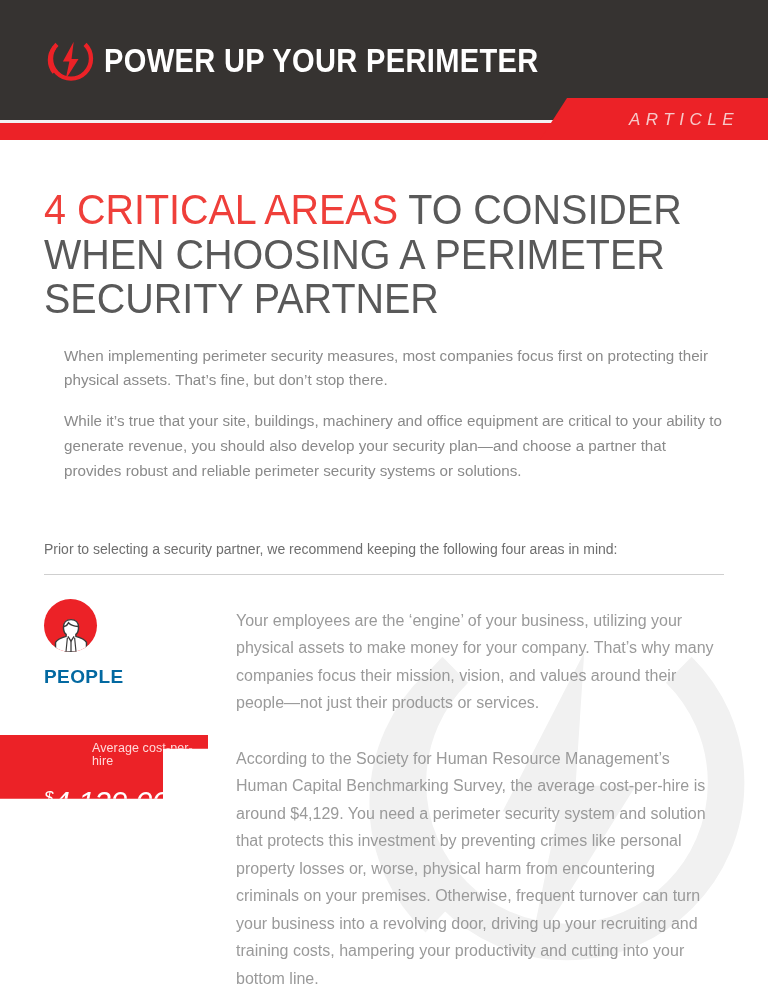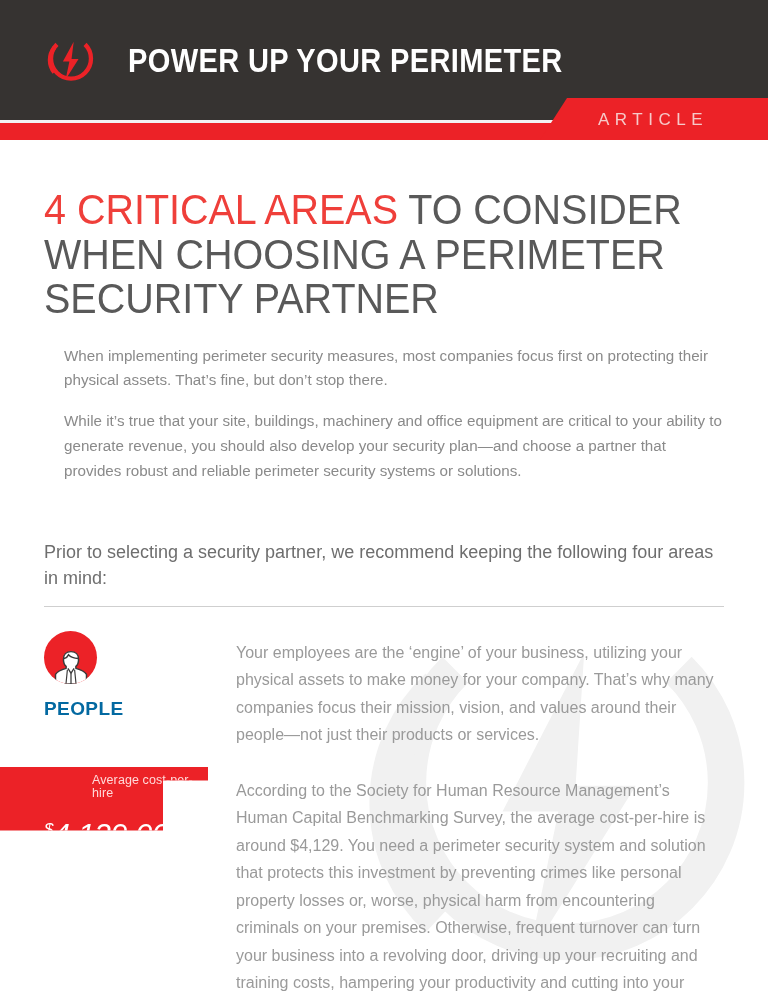--- a/index.html
+++ b/index.html
@@ -40,21 +40,21 @@
     background: #363331;
     z-index: 3;
     overflow: hidden;
   }
   .header-inner {
     position: absolute;
     left: 44px; top: 0;
     height: 120px;
     display: flex;
     align-items: center;
-    gap: 30px;
+    gap: 6px;
   }
   .logo-mark {
     width: 54px; height: 54px;
     flex: 0 0 auto;
     display: block;
   }
   .brand-title {
     color: #ffffff;
     font-family: "Liberation Sans Narrow", "Liberation Sans", sans-serif;
     font-size: 33px;
@@ -71,21 +71,22 @@
     position: absolute;
     left: 540px; top: 98px;
     width: 228px;
     height: 42px;
     background: #ec2227;
     clip-path: polygon(27px 0, 228px 0, 228px 42px, 0 42px);
     z-index: 5;
     display: flex;
     align-items: center;
     justify-content: flex-end;
-    padding-right: 60px;
+    padding-right: 29px;
+    font-style: italic;
   }
   .article-banner-label {
     color: #f6c9c9;
     font-size: 17px;
     font-weight: 300;
     letter-spacing: 5.5px;
     line-height: 1;
     white-space: nowrap;
   }
 
@@ -137,21 +138,21 @@
     line-height: 1.63;
     font-weight: 400;
     max-width: 680px;
     margin-left: 20px;
   }
   .lede p + p { margin-top: 16px; }
 
   .section-heading {
     margin-top: 56px;
     color: #6e6e6e;
-    font-size: 18px;
+    font-size: 14px;
     font-weight: 400;
     line-height: 1.45;
     max-width: 700px;
   }
 
   .divider {
     margin-top: 14px;
     width: 680px;
     height: 1px;
     background: #cfcfcf;

